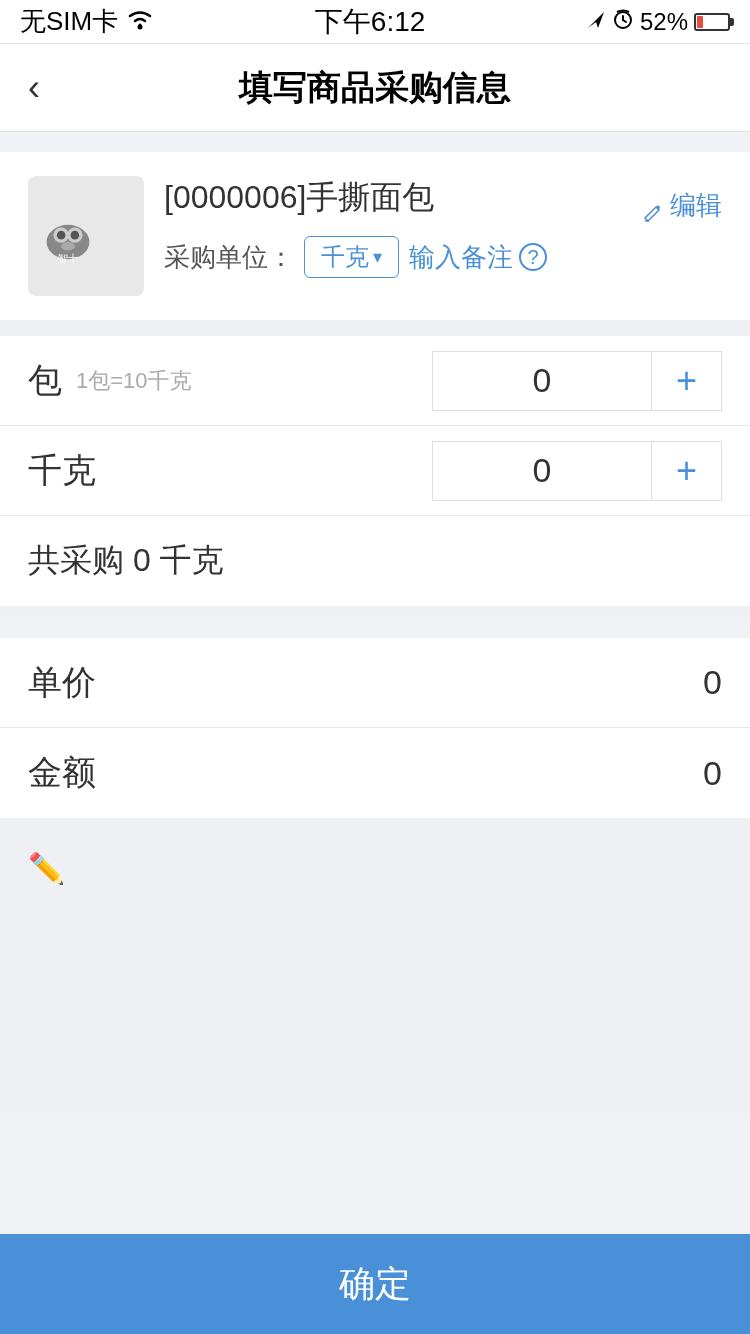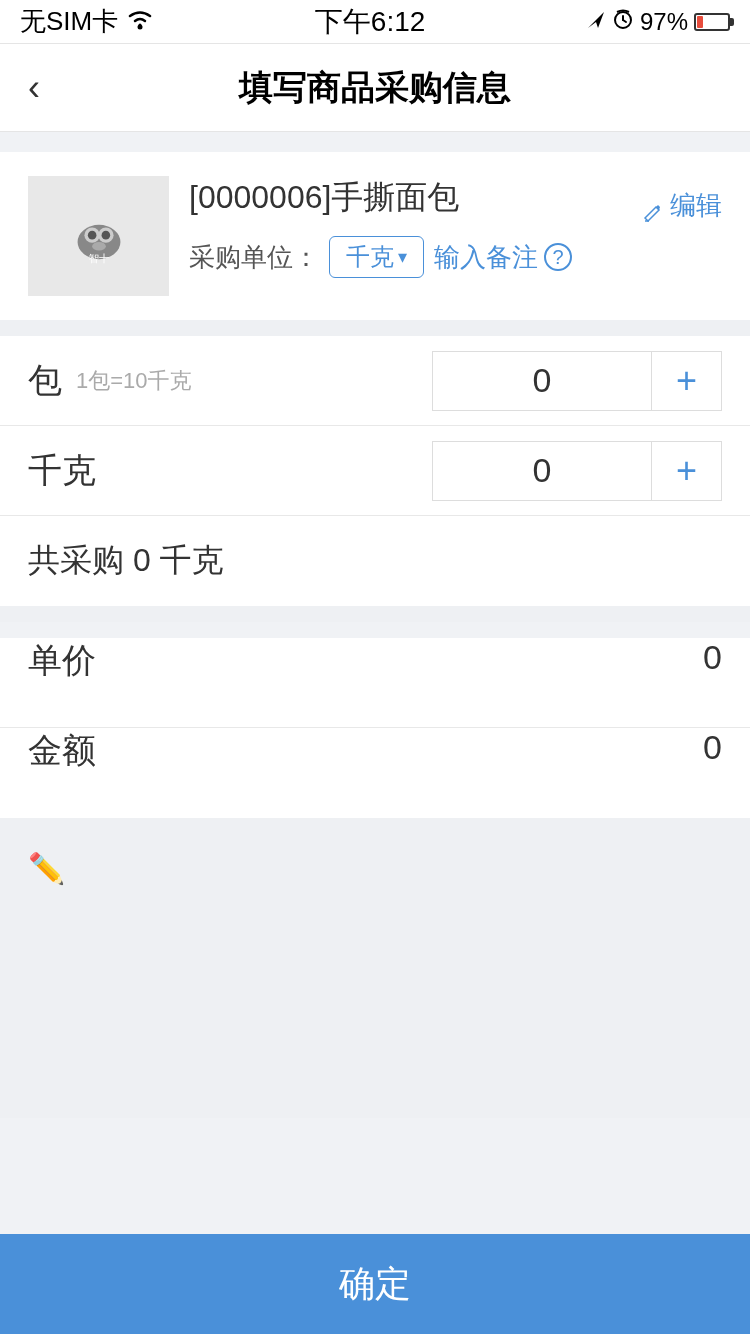--- a/index.html
+++ b/index.html
@@ -98,27 +98,26 @@
     .product-card {
       background: #fff;
       margin-top: 20px;
       padding: 24px 28px;
       display: flex;
       align-items: flex-start;
       gap: 20px;
       position: relative;
     }
     .product-image {
-      width: 141px;
+      width: 116px;
       height: 120px;
       background: #e8e8e8;
-      border-radius: 0;
-      display: flex;
-      align-items: center;
-      justify-content: center;
+      border-radius: 8px;
+      display: flex;
+      align-items: center;
       flex-shrink: 0;
     }
     .product-logo {
       width: 80px;
       height: 60px;
       display: flex;
       flex-direction: column;
       align-items: center;
       justify-content: center;
     }
@@ -268,21 +267,21 @@
       cursor: pointer;
     }
 
     
     .price-section {
       background: #fff;
       margin-top: 16px;
     }
     .price-row {
       display: flex;
-      align-items: flex-start;
+      align-items: center;
       justify-content: space-between;
       padding: 0 28px;
       height: 90px;
       border-bottom: 1px solid #e8e8e8;
     }
     .price-row:last-child {
       border-bottom: none;
     }
     .price-label {
       font-size: 34px;
@@ -360,21 +359,21 @@
       </svg>
     </span>
     <span>
       <svg width="22" height="22" viewBox="0 0 22 22">
         <circle cx="11" cy="12" r="8" stroke="#000" stroke-width="2" fill="none"></circle>
         <line x1="11" y1="8" x2="11" y2="12" stroke="#000" stroke-width="2" stroke-linecap="round"></line>
         <line x1="11" y1="12" x2="14" y2="14" stroke="#000" stroke-width="2" stroke-linecap="round"></line>
         <path d="M5 4 Q11 1 17 4" stroke="#000" stroke-width="2" fill="none"></path>
       </svg>
     </span>
-    <span>97%</span>
+    <span>52%</span>
     <div class="battery-icon">
       <div class="battery-fill"></div>
     </div>
   </div>
 </div>
 
 <div class="nav-bar">
   <div class="nav-back">
     <span>‹</span>
   </div>

